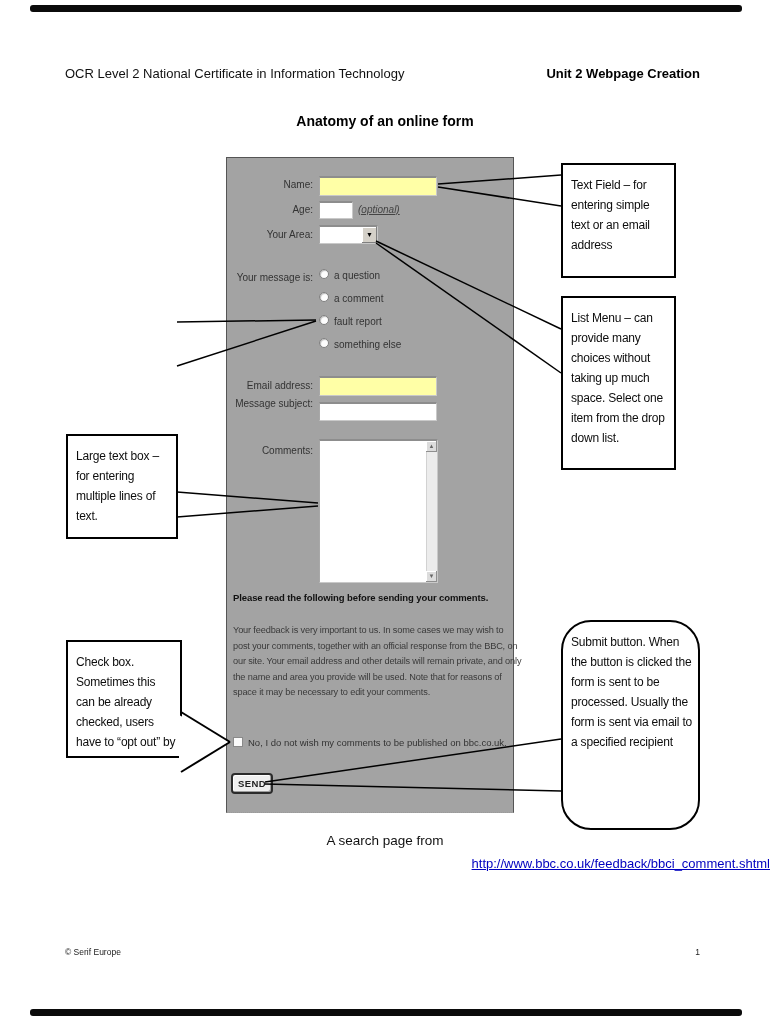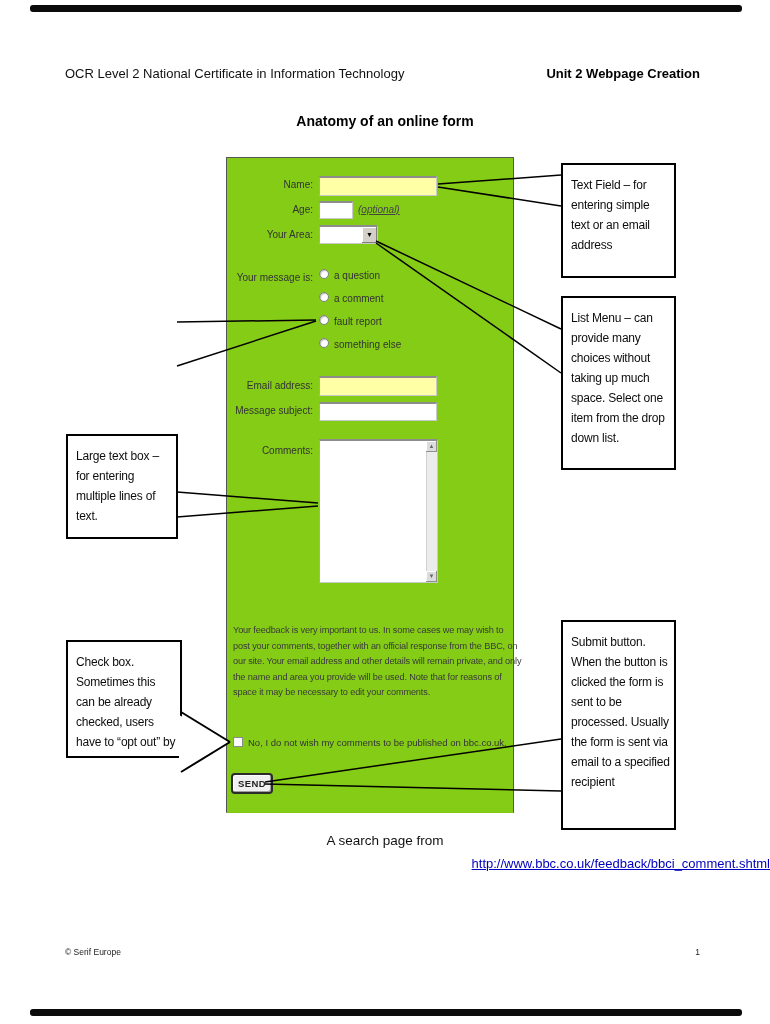--- a/index.html
+++ b/index.html
@@ -11,21 +11,21 @@
   .pagebreak { position:absolute; left:30px; width:712px; height:7px; background:#0b0b0b; border-radius:3px; }
   .bar-top { top:5px; } .bar-bottom { top:1009px; }
 
   .hdr-left  { position:absolute; left:65px;  top:66px; font-size:13px; color:#111; }
   .hdr-right { position:absolute; right:70px; top:66px; font-size:13px; font-weight:bold; color:#000; }
   .doc-title { position:absolute; left:0; top:113px; width:770px; text-align:center; font-size:14px; font-weight:bold; }
 
   
   .formbox {
     position:absolute; left:226px; top:157px; width:288px; height:656px;
-    background:#84cc16; border:1px solid #555; border-bottom:1px dotted #9a9a9a; z-index:2;
+    background:#a3a3a3; border:1px solid #555; border-bottom:1px dotted #9a9a9a; z-index:2;
   }
   .lbl { position:absolute; left:0; width:86px; text-align:right; font-size:10px; color:#333; white-space:nowrap; }
   .field { position:absolute; background:#fff; border:1px solid #c9c9c9; border-top:2px solid #8d8d8d; border-left:1px solid #a8a8a8; }
   .yellow { background:#ffffa6; }
   .note { position:absolute; font-size:10px; font-style:italic; color:#444;text-decoration:underline; }
   .select { position:absolute; left:92px; top:67px; width:59px; height:19px; background:#fff; border:1px solid #c9c9c9; border-top:2px solid #8d8d8d; border-left:1px solid #a8a8a8; }
   .select-btn { position:absolute; top:0; right:0; width:15px; height:100%; background:#d4d0c8;
     box-shadow: inset -1px -1px 0 #7f7f7f, inset 1px 1px 0 #fff; font-size:7px; line-height:16px; text-align:center; color:#000; cursor:default; }
   .radio { position:absolute; left:92px; width:10px; height:10px; border:1px solid #7f7f7f; border-radius:50%; background:#fdfdfd; box-shadow: inset 1px 1px 1px #bbb; }
   .radio-lbl { position:absolute; left:107px; font-size:10px; color:#333; white-space:nowrap; }
@@ -41,21 +41,21 @@
     box-shadow: inset -1px -1px 0 #9d9d9d, inset 1px 1px 0 #fff; cursor:default; }
 
   
   .callout { position:absolute; background:#fff; border:2px solid #000; padding:10px 4px 8px 8px;
     font-size:12px; line-height:20px; letter-spacing:-0.2px; color:#0d0d0d; overflow:hidden; z-index:4; }
   .c-radio    { left:66px;  top:221px; width:112px; height:176px; }
   .c-large    { left:66px;  top:434px; width:112px; height:105px; }
   .c-check    { left:66px;  top:640px; width:116px; height:118px; }
   .c-text     { left:561px; top:163px; width:115px; height:115px; }
   .c-list     { left:561px; top:296px; width:115px; height:174px; }
-  .c-submit   { left:561px; top:620px; width:115px; height:210px; }
+  .c-submit   { left:561px; top:620px; width:139px; height:210px;border-radius:30px; }
 
   .lines { position:absolute; left:0; top:0; z-index:5; pointer-events:none; }
 
   .caption { position:absolute; left:0; top:833px; width:770px; text-align:center; font-size:13.5px; color:#111; }
   .caption-link { position:absolute; left:0; top:856px; width:770px; text-align:right; font-size:13px; }
   .caption-link span { color:#0000bf; text-decoration:underline; cursor:pointer; }
   .ftr-left  { position:absolute; left:65px;  top:947px; font-size:8.5px; color:#222; }
   .ftr-right { position:absolute; right:70px; top:947px; font-size:8.5px; color:#222; }
 </style>
 </head>
@@ -109,31 +109,32 @@
     <div class="radio" style="top:134px"></div>
     <div class="radio-lbl" style="top:135px">a comment</div>
     <div class="radio" style="top:157px"></div>
     <div class="radio-lbl" style="top:158px">fault report</div>
     <div class="radio" style="top:180px"></div>
     <div class="radio-lbl" style="top:181px">something else</div>
 
     <div class="lbl" style="top:222px">Email address:</div>
     <div class="field yellow" style="left:92px; top:218px; width:118px; height:20px"></div>
 
-    <div class="lbl" style="top:247px">Message subject:</div>
+    <div class="lbl" style="top:240px">Message subject:</div>
     <div class="field" style="left:92px; top:244px; width:118px; height:19px"></div>
 
     <div class="lbl" style="top:287px">Comments:</div>
     <div class="ta">
       <div class="sb">
         <div class="sb-btn" style="top:0">▲</div>
         <div class="sb-btn" style="bottom:0">▼</div>
       </div>
     </div>
 
+    <div class="notice-h">Please read the following before sending your comments.</div>
     <div class="notice-b">Your feedback is very important to us. In some cases we may wish to post your comments, together with an official response from the BBC, on our site. Your email address and other details will remain private, and only the name and area you provide will be used. Note that for reasons of space it may be necessary to edit your comments.</div>
 
     <div class="cb"></div>
     <div class="cb-lbl">No, I do not wish my comments to be published on bbc.co.uk.</div>
 
     <div class="send">SEND</div>
   </div>
 
   <div class="callout c-text"><span>Text Field – for entering simple text or an email address</span></div>
   <div class="callout c-list"><span>List Menu – can provide many choices without taking up much space. Select one item from the drop down list.</span></div>

